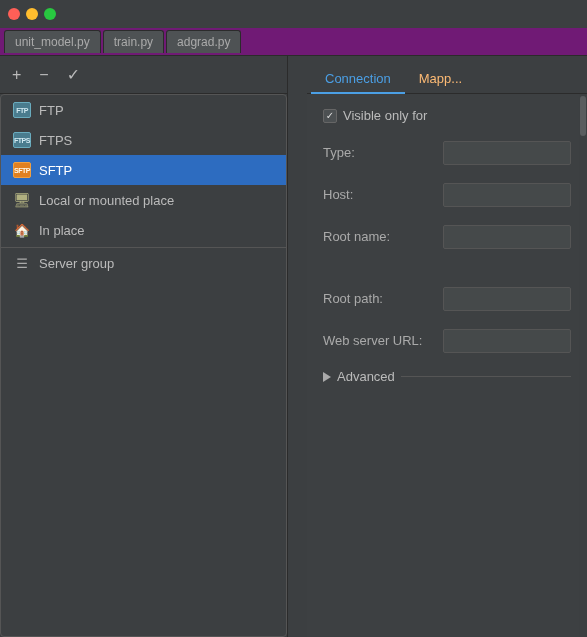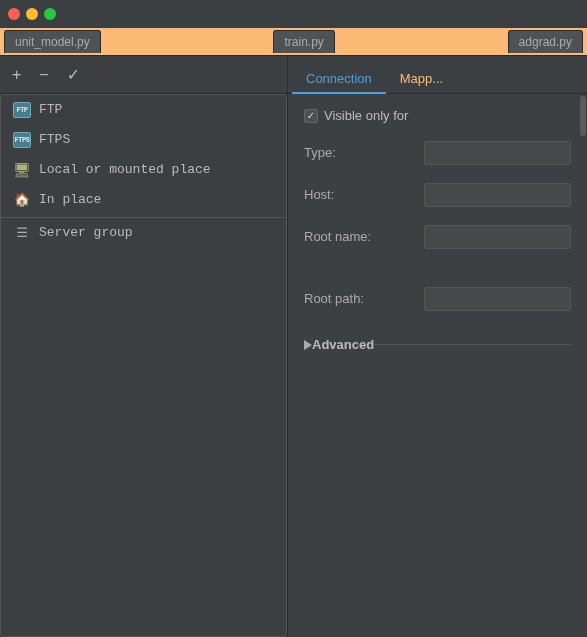--- a/index.html
+++ b/index.html
@@ -30,28 +30,27 @@
       border-radius: 50%;
       display: inline-block;
     }
     .tl-red { background: #ff5f57; }
     .tl-yellow { background: #ffbd2e; }
     .tl-green { background: #28c840; }
 
     
     .file-tabs {
       height: 28px;
-      background: #fdba74;
+      background: #701a75;
       display: flex;
       align-items: center;
       border-bottom: 1px solid #2b2b2b;
       padding: 0 4px;
       gap: 2px;
       overflow: hidden;
-      justify-content: space-between;
     }
 
     .file-tab {
       background: #4e5254;
       border-radius: 3px 3px 0 0;
       padding: 4px 10px;
       font-size: 12px;
       color: #aaaaaa;
       white-space: nowrap;
       border: 1px solid #2b2b2b;
@@ -100,26 +99,25 @@
     .dropdown-menu {
       background: #3c3f41;
       border: 1px solid #555555;
       border-radius: 4px;
       overflow: hidden;
       flex: 1;
     }
 
     .menu-item {
       display: flex;
-      align-items: flex-start;
+      align-items: flex-end;
       padding: 7px 12px;
       gap: 8px;
       cursor: pointer;
       color: #bbbbbb;
-      font-family: Liberation Mono, monospace;
     }
 
     .menu-item.selected {
       background: #2d6cc0;
       color: #ffffff;
     }
 
     .menu-item.separator-above {
       border-top: 1px solid #555555;
       margin-top: 2px;
@@ -302,23 +300,23 @@
     }
 
     .form-spacer {
       height: 10px;
     }
 
     
     .advanced-row {
       display: flex;
       align-items: center;
+      gap: 6px;
       margin-top: 8px;
       padding: 4px 0;
-      font-weight: bold;
     }
 
     .triangle-right {
       width: 0;
       height: 0;
       border-top: 5px solid transparent;
       border-bottom: 5px solid transparent;
       border-left: 8px solid #aaaaaa;
     }
 
@@ -383,20 +381,26 @@
         <span class="menu-label">FTP</span>
       </div>
 
       <div class="menu-item">
         <span class="menu-icon">
           <span class="icon-ftps">FTPS</span>
         </span>
         <span class="menu-label">FTPS</span>
       </div>
 
+      <div class="menu-item selected">
+        <span class="menu-icon">
+          <span class="icon-sftp">SFTP</span>
+        </span>
+        <span class="menu-label">SFTP</span>
+      </div>
 
       <div class="menu-item">
         <span class="menu-icon">
           <span class="icon-folder">🖥</span>
         </span>
         <span class="menu-label">Local or mounted place</span>
       </div>
 
       <div class="menu-item">
         <span class="menu-icon">
@@ -408,21 +412,21 @@
       <div class="menu-item separator-above">
         <span class="menu-icon">
           <span class="icon-servergroup">☰</span>
         </span>
         <span class="menu-label">Server group</span>
       </div>
 
     </div>
   </div>
 
-  <div class="right-panel" style="position:relative;">
+  <div class="right-panel" style="position:relative;margin-left:19px;">
 
     <div class="conn-tabs">
       <div class="conn-tab active">Connection</div>
       <div class="conn-tab">Mapp...</div>
     </div>
 
     <div class="form-area">
 
       <div class="visible-only-row">
         <div class="checkbox-el">✓</div>
@@ -449,20 +453,24 @@
 
       <div class="form-spacer"></div>
       <div class="form-spacer"></div>
 
       <div class="form-row">
         <span class="form-label">Root path:</span>
         <div class="form-value"></div>
       </div>
       <div class="form-spacer"></div>
 
+      <div class="form-row">
+        <span class="form-label">Web server URL:</span>
+        <div class="form-value"></div>
+      </div>
 
       <div class="advanced-row">
         <div class="triangle-right"></div>
         <span>Advanced</span>
         <div class="advanced-line"></div>
       </div>
 
     </div>
 
     <div class="scrollbar-track">

